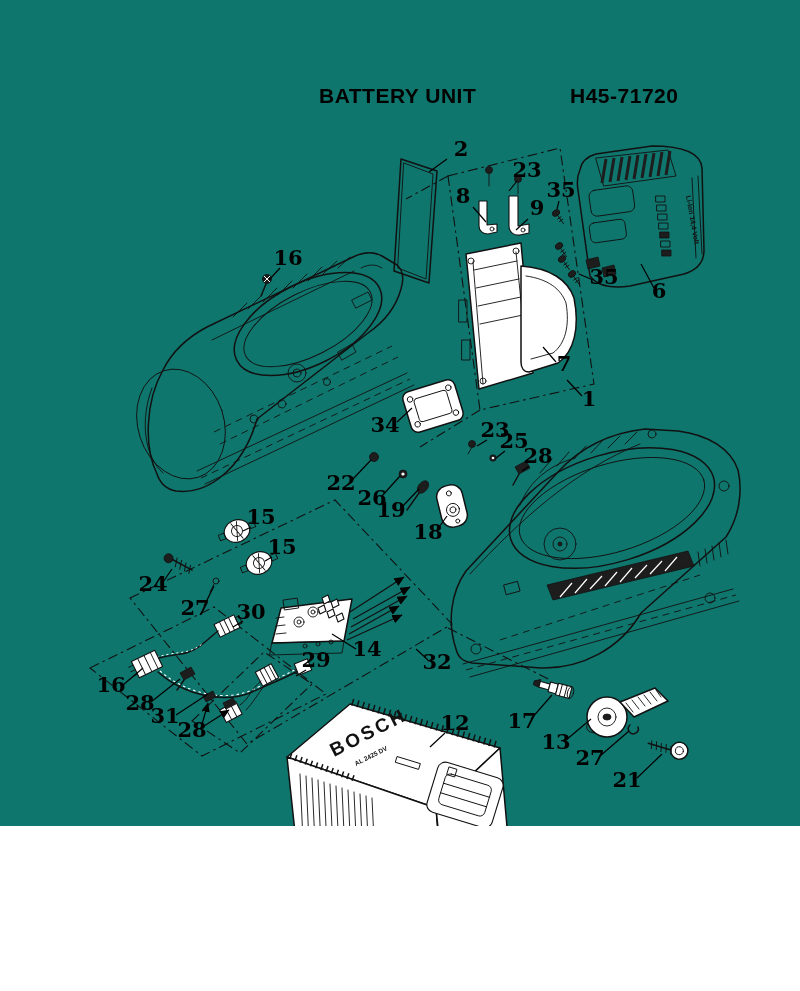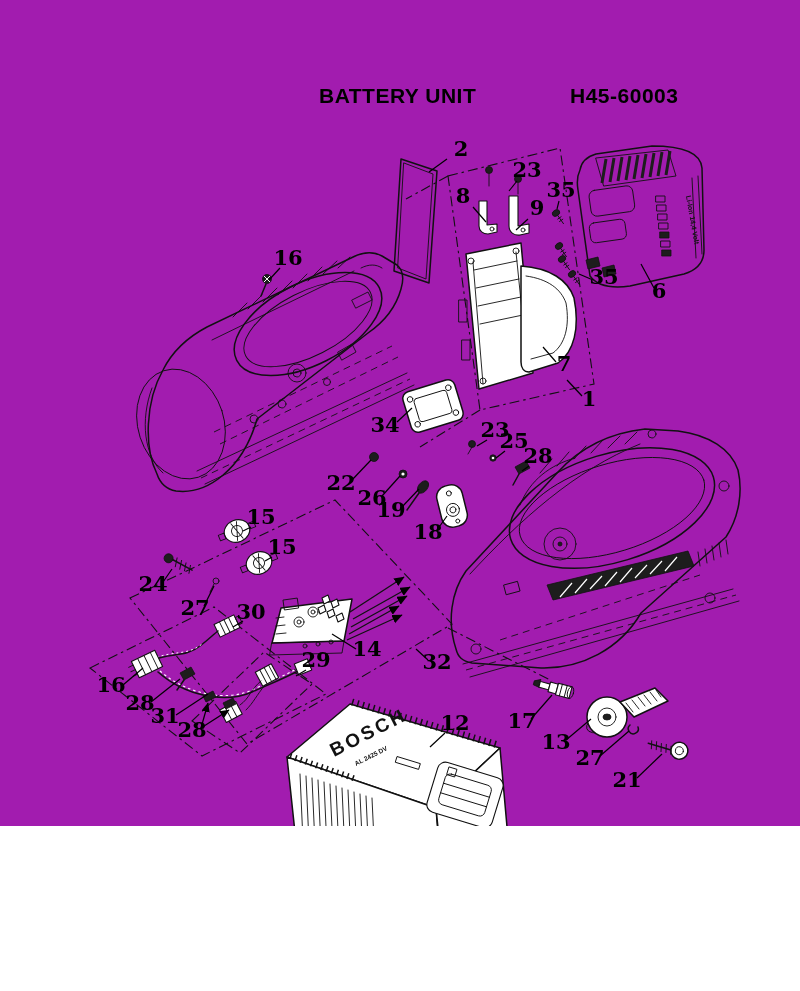--- a/index.html
+++ b/index.html
@@ -1,16 +1,16 @@
 <!DOCTYPE html>
 <html><head>
 <meta charset="utf-8">
 <style>
   html,body{margin:0;padding:0;background:#fff;}
-  #page{position:relative;width:800px;height:826px;background:#a21caf;overflow:hidden;
+  #page{position:relative;width:800px;height:826px;background:#0f766e;overflow:hidden;
         font-family:"Liberation Sans",sans-serif;}
   .title{position:absolute;top:84px;font-weight:bold;font-size:21px;color:#000;
          letter-spacing:.5px;white-space:nowrap;}
   #title-product{left:319px;}
   #title-partno{left:570px;}
   svg{position:absolute;left:0;top:0;}
   .ln{fill:none;stroke:#111;stroke-width:1.5;stroke-linejoin:round;stroke-linecap:round;}
   .thin{fill:none;stroke:#111;stroke-width:0.9;stroke-linejoin:round;stroke-linecap:round;}
   .dsh{fill:none;stroke:#111;stroke-width:0.9;stroke-dasharray:7 5;}
   .dd{fill:none;stroke:#111;stroke-width:1.1;stroke-dasharray:10 4 2.5 4;}
@@ -21,21 +21,21 @@
            text-anchor:middle;}
   .leader{stroke:#000;stroke-width:1.2;}
   .brand{font-family:"Liberation Sans",sans-serif;font-weight:bold;fill:#111;}
 </style>
 </head>
 <body>
 
 <div id="page">
 
   <div class="title" id="title-product">BATTERY UNIT</div>
-  <div class="title" id="title-partno">H45-60003</div>
+  <div class="title" id="title-partno">H45-71720</div>
 
   <svg width="800" height="991" viewBox="0 0 800 991">
     <defs>
       <marker id="arrowhead" markerWidth="9" markerHeight="8" refX="7.5" refY="3.5" orient="auto">
         <path d="M0,0 L8,3.5 L0,7 Z" fill="#000"></path>
       </marker>
     </defs>
 
     <g>
       <ellipse class="thin" cx="181" cy="424" rx="43" ry="56" transform="rotate(-18 181 424)"></ellipse>

